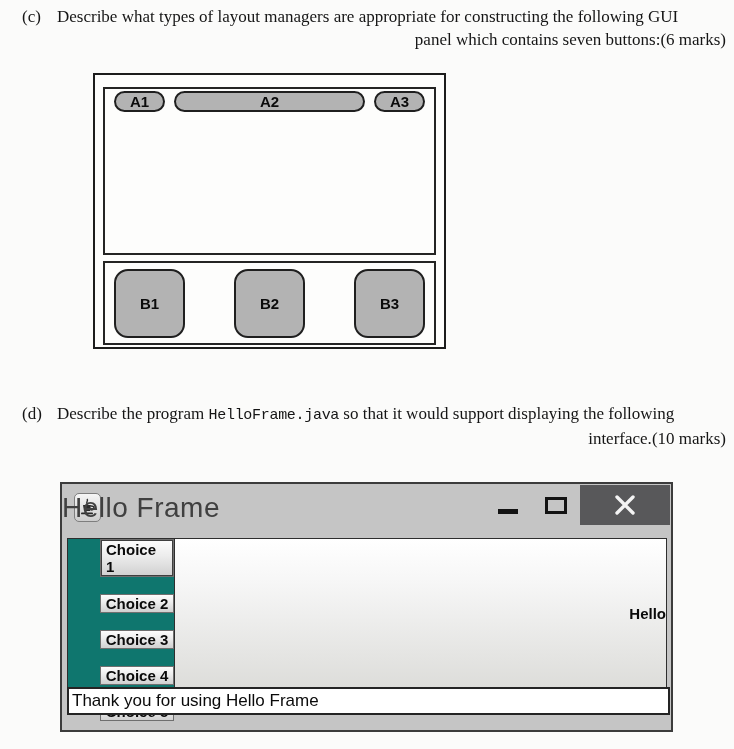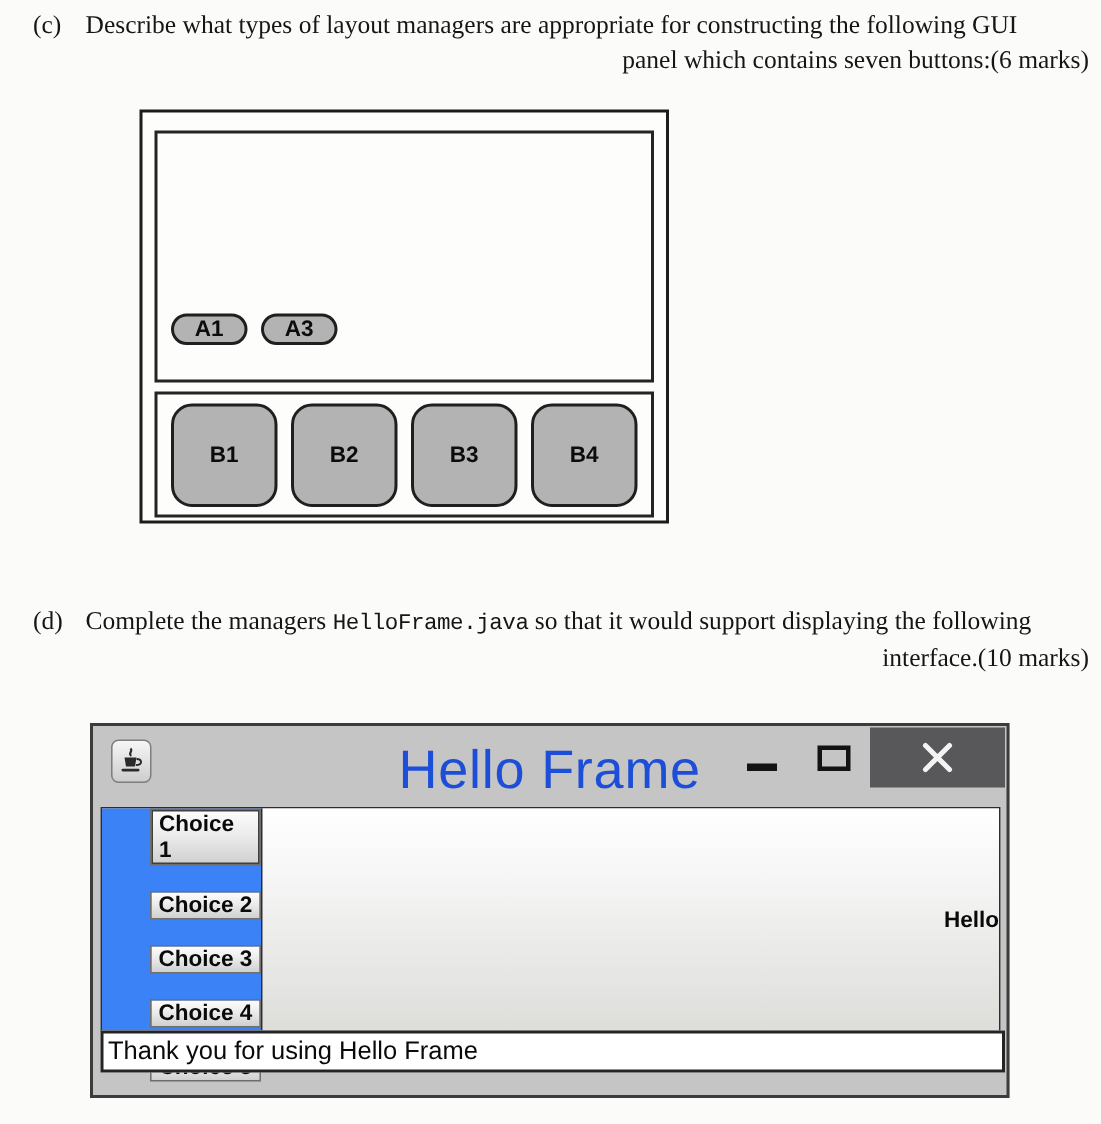--- a/index.html
+++ b/index.html
@@ -20,21 +20,21 @@
   .q-code { font-family:"Liberation Mono", monospace; font-size:15px; letter-spacing:-0.3px; }
   #question-c { top:5px; }
   #question-d { top:402px; }
 
   
   .diagram {
     position:absolute; left:93px; top:73px; width:353px; height:276px;
     border:2px solid #1c1c1c; background:#fdfdfc;
   }
   .dg-panel { position:absolute; left:8px; width:333px; border:2px solid #242424; display:flex; }
-  .dg-top { top:12px; height:168px; padding:23px 9px; gap:9px; align-items:flex-end; }
+  .dg-top { top:12px; height:168px; padding:2px 9px; gap:9px; align-items:flex-start; }
   .dg-bottom { top:186px; height:84px; padding:7px 9px; justify-content:space-between; align-items:center; }
   .dg-btn {
     background:#b3b3b3; border:2px solid #1f1f1f;
     display:flex; align-items:center; justify-content:center;
     font-family:"Liberation Sans", sans-serif; font-weight:bold; font-size:15px; color:#0c0c0c;
   }
   .dg-a1, .dg-a3 { width:51px; border-radius:13px; }
   .dg-a2 { flex:1; border-radius:44px; }
   .dg-b { width:71px; height:69px; border-radius:14px; }
 
@@ -45,34 +45,34 @@
     font-family:"Liberation Sans", sans-serif;
   }
   .titlebar { position:relative; height:53px; }
   .win-icon-btn {
     position:absolute; left:12px; top:9px; width:27px; height:29px;
     background:linear-gradient(180deg,#f6f6f6,#cdcdcd);
     border:1px solid #7e7e7e; border-radius:5px;
     display:flex; align-items:center; justify-content:center;
   }
   .win-title {
-    position:absolute; left:0; right:0; top:8px; text-align:center;
-    font-size:36px; font-weight:400; letter-spacing:0.5px; color:#1d4ed8;
+    position:absolute; left:0; right:0; top:8px; text-align:left;
+    font-size:28px; font-weight:400; letter-spacing:0.5px; color:#404040;
   }
   .ctl-min { position:absolute; left:436px; top:25px; width:20px; height:5px; background:#131313; }
   .ctl-max { position:absolute; left:483px; top:13px; width:22px; height:17px; border:3px solid #131313; background:transparent; }
   .ctl-close {
     position:absolute; left:518px; top:1px; width:90px; height:40px;
     background:#58585a; display:flex; align-items:center; justify-content:center;
   }
   .main-area {
     position:absolute; left:5px; top:54px; width:600px; height:150px;
     display:flex; border:1px solid #2e2e2e; background:#fff;
   }
-  .choices { width:106px; flex:none; display:flex; flex-direction:column; background:#3b82f6;padding-left:32px; }
+  .choices { width:106px; flex:none; display:flex; flex-direction:column; background:#0f766e;padding-left:32px; }
   .choice-btn {
     flex:1; display:flex; align-items:center; justify-content:center;
     background:linear-gradient(180deg,#fdfdfd 0%,#ececec 45%,#d0d0d0 100%);
     border:1px solid #6f6f6f;
     font-weight:bold; font-size:15px; color:#0a0a0a;
     cursor:default;
   }
   .choice-btn + .choice-btn { border-top:1px solid #6f6f6f; margin-top:17px; }
   .focus-ring { border:1px solid #3f3f3f; padding:0 4px; }
   .content-panel {
@@ -98,34 +98,34 @@
   </div>
   <div class="q-line2-row">
     <span>panel which contains seven buttons:</span>
     <span>(6 marks)</span>
   </div>
 </div>
 
 <div class="diagram">
   <div class="dg-panel dg-top">
     <div class="dg-btn dg-a1">A1</div>
+    <div class="dg-btn dg-a2">A2</div>
     <div class="dg-btn dg-a3">A3</div>
   </div>
   <div class="dg-panel dg-bottom">
     <div class="dg-btn dg-b">B1</div>
     <div class="dg-btn dg-b">B2</div>
     <div class="dg-btn dg-b">B3</div>
-    <div class="dg-btn dg-b">B4</div>
   </div>
 </div>
 
 <div class="question" id="question-d">
   <div class="q-row">
     <span class="q-label">(d)</span>
-    <span><span>Complete the managers </span><span class="q-code">HelloFrame.java</span><span> so that it would support displaying the following</span></span>
+    <span><span>Describe the program </span><span class="q-code">HelloFrame.java</span><span> so that it would support displaying the following</span></span>
   </div>
   <div class="q-line2-row">
     <span>interface.</span>
     <span>(10 marks)</span>
   </div>
 </div>
 
 <div class="window">
 
   <div class="titlebar">

